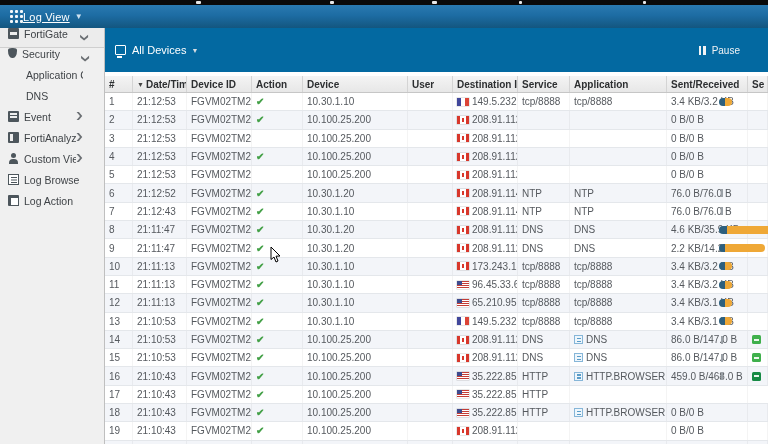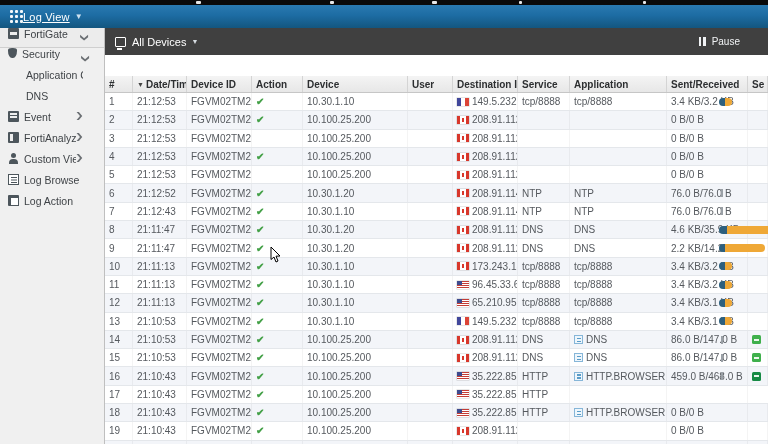--- a/index.html
+++ b/index.html
@@ -41,21 +41,21 @@
   .ic-custom::after { content:""; position:absolute; left:1px; top:6px; width:9px; height:5px; border-radius:4px 4px 0 0; background:#4d565c; }
   .ic-browse { background:#fff; border:1px solid #4d565c; }
   .ic-browse::after { content:""; position:absolute; left:1.5px; top:2px; right:1.5px; height:1px; background:#4d565c; box-shadow:0 2.5px 0 #4d565c, 0 5px 0 #4d565c; }
   .ic-group { background:#4d565c; border-radius:1px; }
   .ic-group::after { content:""; position:absolute; left:2px; top:2px; width:7px; height:7px; background:#fff; border:1px solid #4d565c; }
 
   
   .main { position:absolute; left:105px; top:28px; width:663px; height:416px; }
 
   
-  .toolbar { position:absolute; left:0; top:0; width:663px; height:27px; background:#404040; display:flex; align-items:center; color:#fff; }
+  .toolbar { position:absolute; left:0; top:0; width:663px; height:44px; background:#0369a1; display:flex; align-items:center; color:#fff; }
   .dev-btn { display:flex; align-items:center; margin-left:10px; font-size:11px; }
   .monitor-ic { width:11px; height:10px; border:1.5px solid #fff; border-radius:1px; position:relative; margin-right:6px; }
   .monitor-ic::after { content:""; position:absolute; left:1px; bottom:-4px; width:5px; height:2px; background:#fff; }
   .dev-caret { font-size:7px; margin-left:5px; color:#d7dde2; }
   .pause-btn { margin-left:auto; margin-right:28px; display:flex; align-items:center; font-size:10px; color:#f0f2f4; }
   .pause-ic { display:inline-flex; gap:2px; margin-right:6px; }
   .pause-ic i { width:2.5px; height:9px; background:#f0f2f4; display:block; }
 
   
   .filterbar { position:absolute; left:0; top:27px; width:663px; height:21px; background:#e6e6e6; border-bottom:1px solid #d2d2d2; display:flex; align-items:center; }

